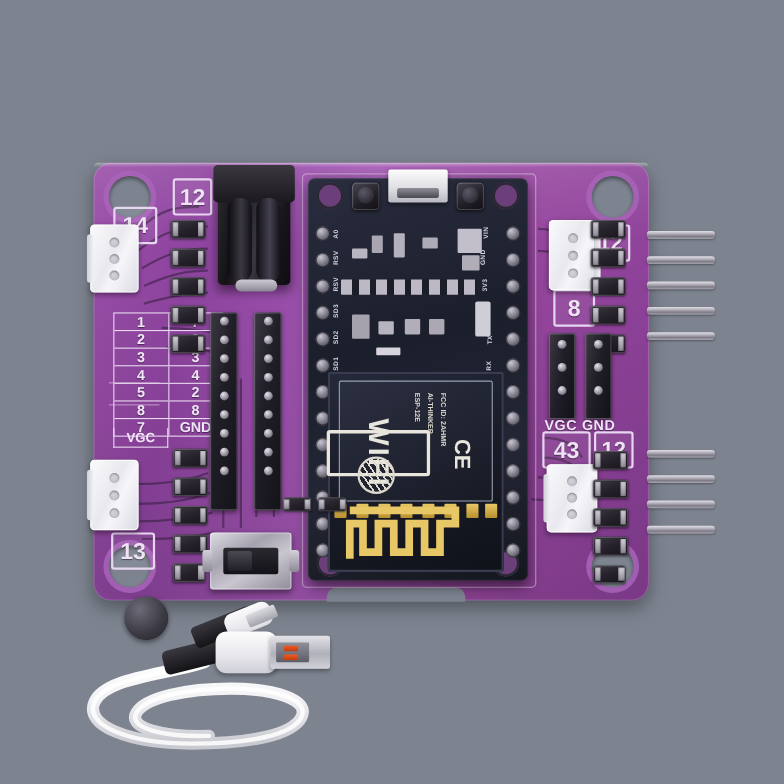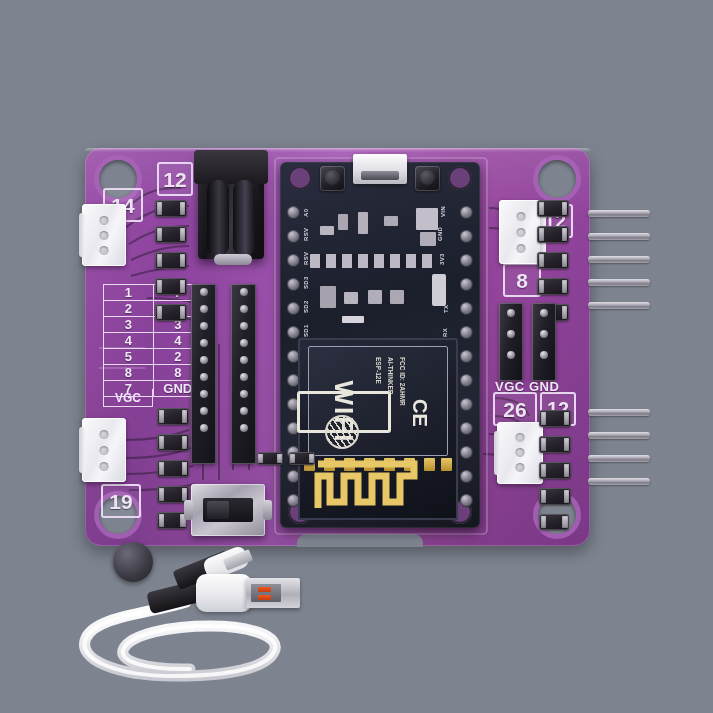--- a/index.html
+++ b/index.html
@@ -347,27 +347,27 @@
       <g fill="none" stroke="#efe2f5" stroke-opacity=".45" stroke-width="1.2">
         <rect x="190" y="10" width="212" height="376" rx="4"></rect>
         <path d="M14 200 L60 200"></path>
         <path d="M14 220 L60 220"></path>
       </g>
     </svg>
 
     <div class="silk-box" style="left:18px;top:40px;width:36px;height:30px;font-size:21px;">14</div>
     <div class="silk-box" style="left:72px;top:14px;width:32px;height:30px;font-size:21px;">12</div>
 
-    <div class="silk-box" style="left:16px;top:336px;width:36px;height:30px;font-size:21px;">19</div>
+    <div class="silk-box" style="left:16px;top:336px;width:36px;height:30px;font-size:21px;">13</div>
     <div class="silk-box" style="left:111px;top:347px;width:28px;height:32px;font-size:21px;">J</div>
 
     <div class="silk-box" style="left:418px;top:115px;width:34px;height:30px;font-size:21px;">8</div>
     <div class="silk-box" style="left:452px;top:56px;width:32px;height:30px;font-size:20px;">12</div>
 
-    <div class="silk-box" style="left:408px;top:244px;width:40px;height:30px;font-size:21px;">26</div>
+    <div class="silk-box" style="left:408px;top:244px;width:40px;height:30px;font-size:21px;">43</div>
     <div class="silk-box" style="left:455px;top:244px;width:32px;height:30px;font-size:20px;">12</div>
 
     <div class="tbl">
       <div class="row">
         <div class="cell left">1</div>
         <div class="cell">7</div>
       </div>
       <div class="row">
         <div class="cell left">2</div>
         <div class="cell">2</div>

